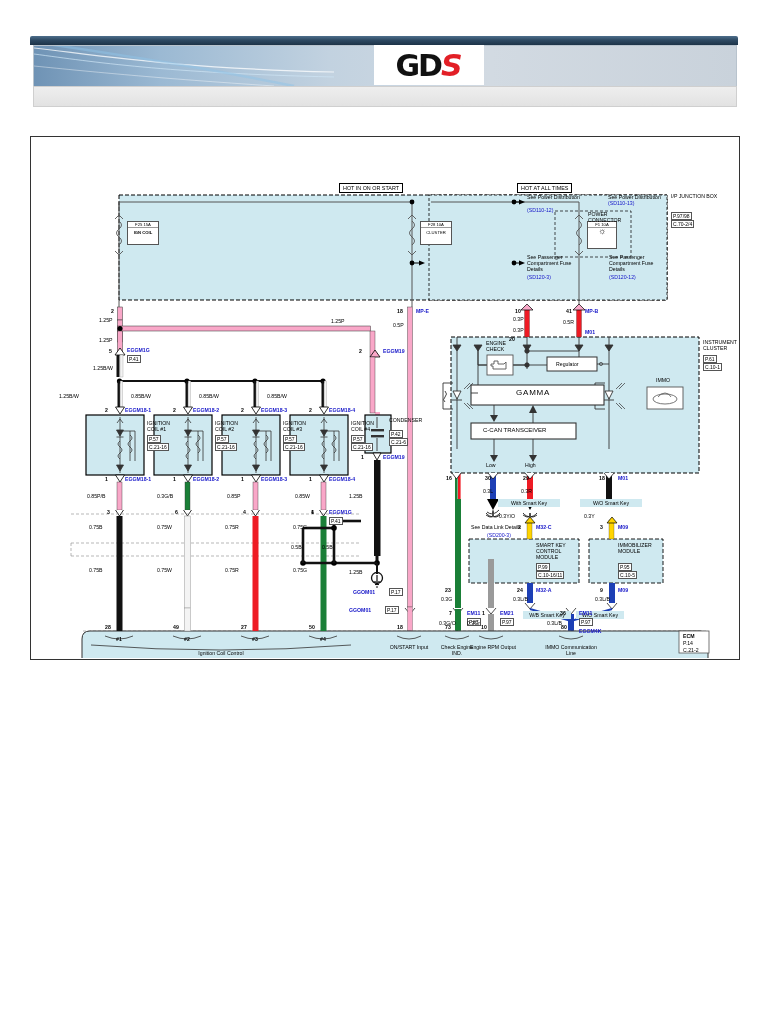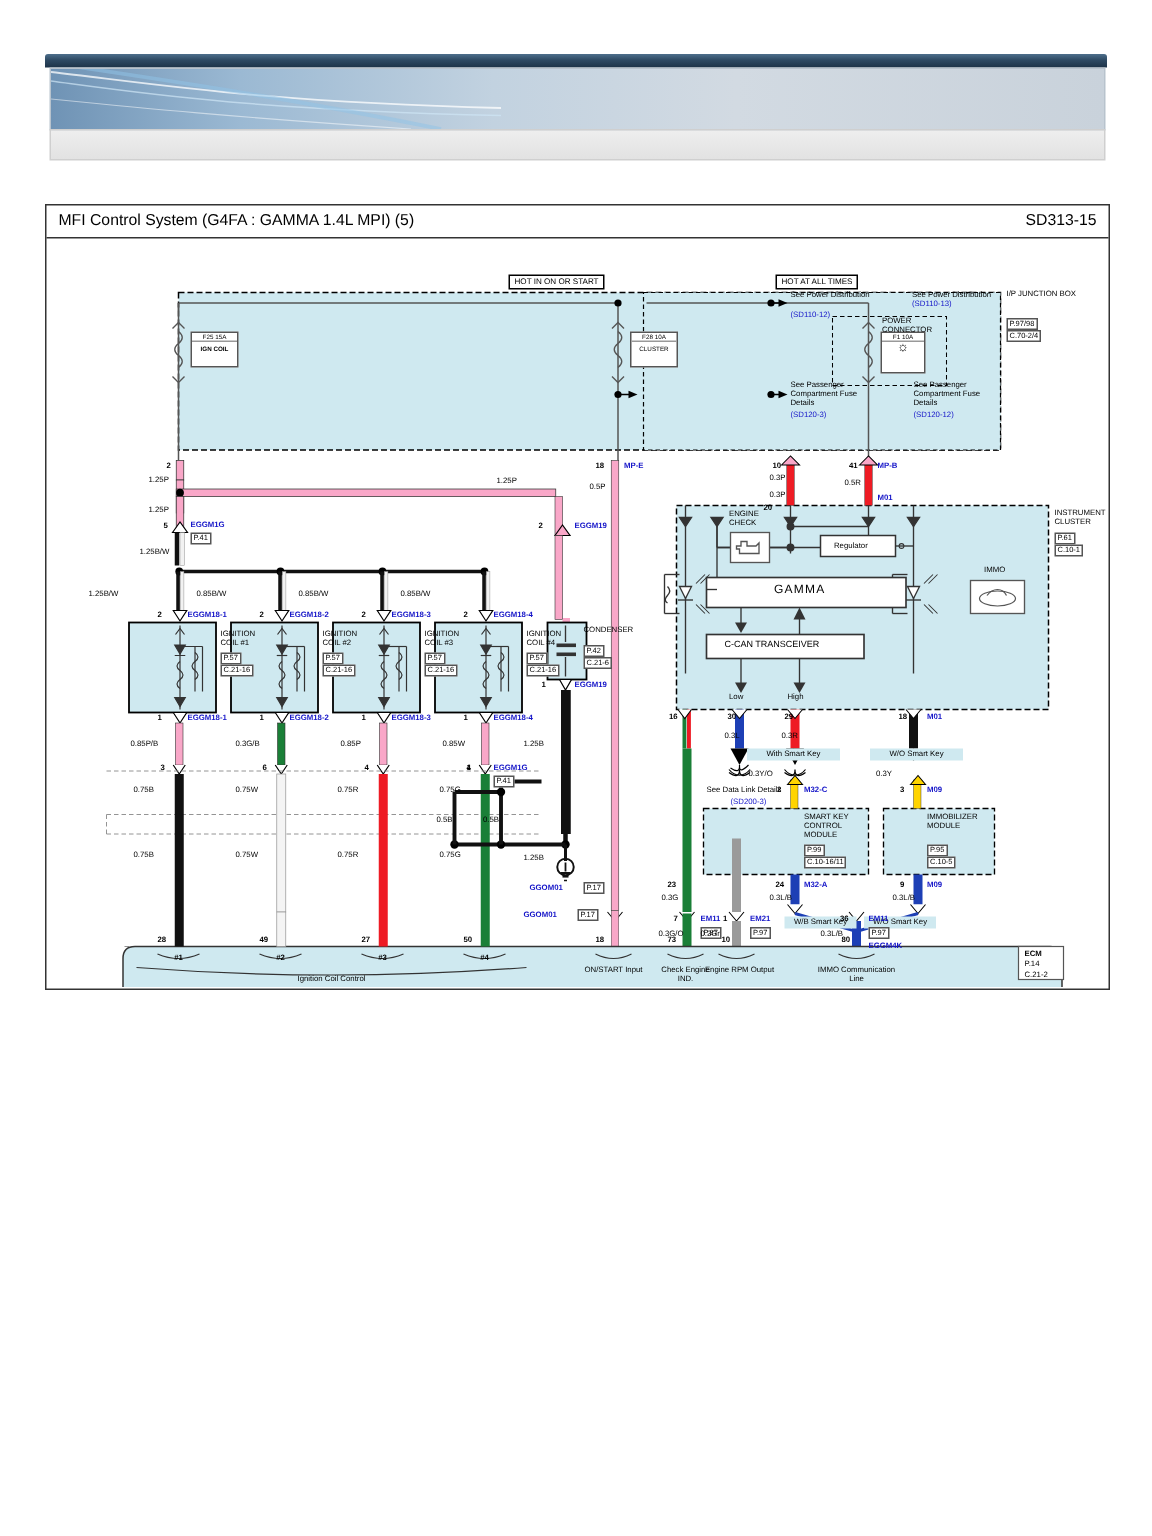--- a/index.html
+++ b/index.html
@@ -45,29 +45,29 @@
 <div id="gds-header">
   <div class="hdr-topbar"></div>
   <div class="hdr-band">
     <svg class="swoosh" width="300" height="40" viewBox="0 0 300 40">
       <path d="M0,2 C70,10 140,22 300,26" stroke="#ffffff" stroke-width="1.2" fill="none" opacity="0.75"></path>
       <path d="M0,8 C60,16 130,27 300,31" stroke="#cfe6f5" stroke-width="1" fill="none" opacity="0.7"></path>
       <path d="M0,-4 C80,8 150,18 260,40" stroke="#8fc3e8" stroke-width="2.5" fill="none" opacity="0.5"></path>
       <path d="M0,20 C60,26 120,32 240,40" stroke="#ffffff" stroke-width="0.8" fill="none" opacity="0.5"></path>
     </svg>
   </div>
+  <div class="gds-logo">
+    <span class="gd">GD</span>
+      <span class="s">S</span>
+  </div>
   <div class="hdr-foot"></div>
 </div>
 
 <div id="sheet">
 
-  <div id="title-row">
-    <div class="t">MFI Control System (G4FA : GAMMA 1.4L MPI) (5)</div>
-    <div class="code">SD313-15</div>
-  </div>
 
   <div id="canvas">
 
     <svg width="708" height="499" viewBox="0 0 708 499">
 
       <rect x="88" y="36" width="548" height="105" fill="#cfe9f0" stroke="#000" stroke-width="1" stroke-dasharray="4,2"></rect>
 
       <rect x="398" y="36" width="238" height="105" fill="#cfe9f0" stroke="#000" stroke-width="0.8" stroke-dasharray="3,2"></rect>
 
       <rect x="524" y="52" width="76" height="46" fill="none" stroke="#000" stroke-width="0.7" stroke-dasharray="3,2"></rect>

